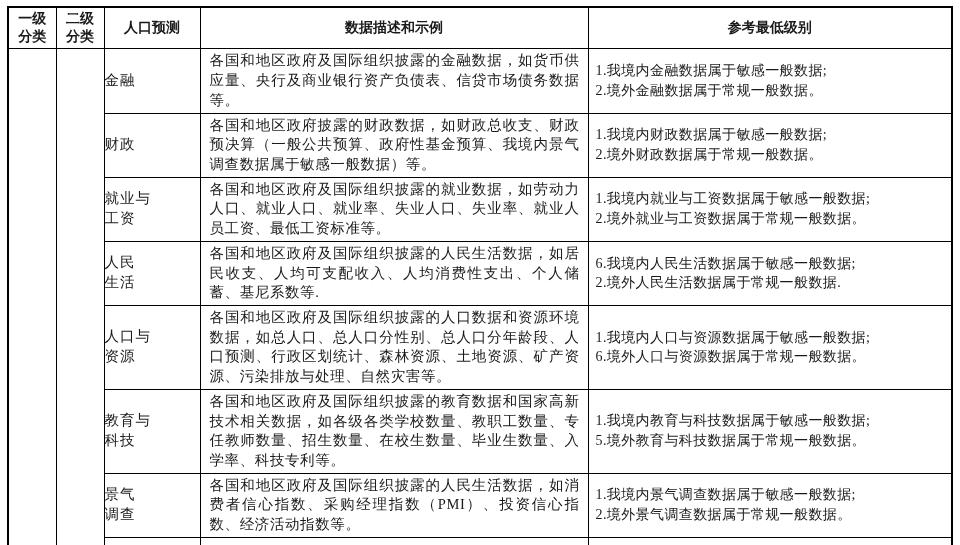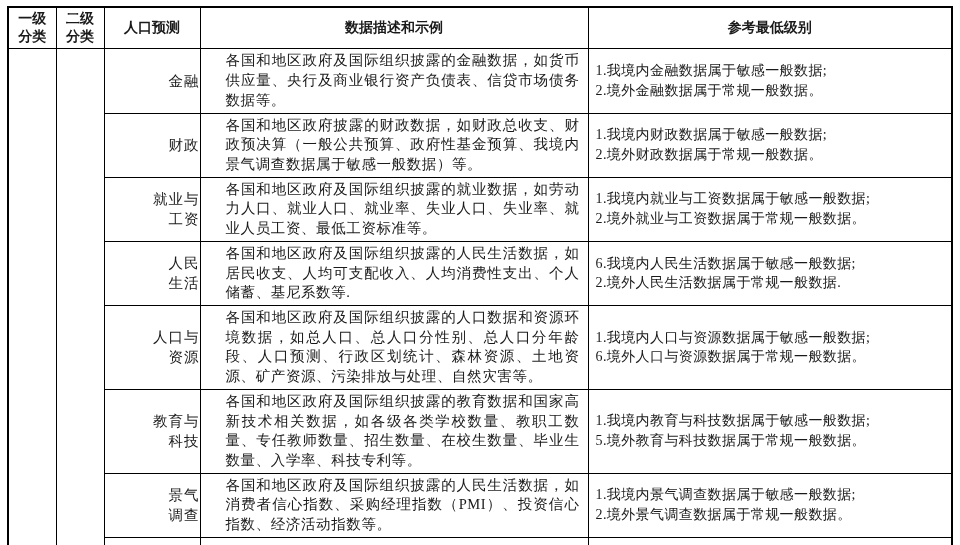--- a/index.html
+++ b/index.html
@@ -33,31 +33,32 @@
     line-height: 1.3;
     height: 36px;
     padding: 2px 3px;
   }
   col.c1, col.c2 { width: 48px; }
   col.c3 { width: 96px; }
   col.c4 { width: 388px; }
   col.c5 { width: 364px; }
 
   td.cat {
-    text-align: right;
+    text-align: left;
     font-size: 14.5px;
     white-space: pre-line;
     line-height: 1.4;
     letter-spacing: 1px;
+    font-family: Liberation Mono, monospace;
   }
   td.desc {
     font-size: 14.5px;
     line-height: 1.36;
     text-align: justify;
-    padding: 2px 8px 2px 25px;
+    padding: 2px 8px 2px 9px;
     letter-spacing: 0.6px;
   }
   td.ref {
     font-size: 14px;
     line-height: 1.42;
     padding: 2px 24px 2px 7px;
     letter-spacing: 0.4px;
   }
   tr.r1 { height: 50px; }
   tr.r2 { height: 61px; }

